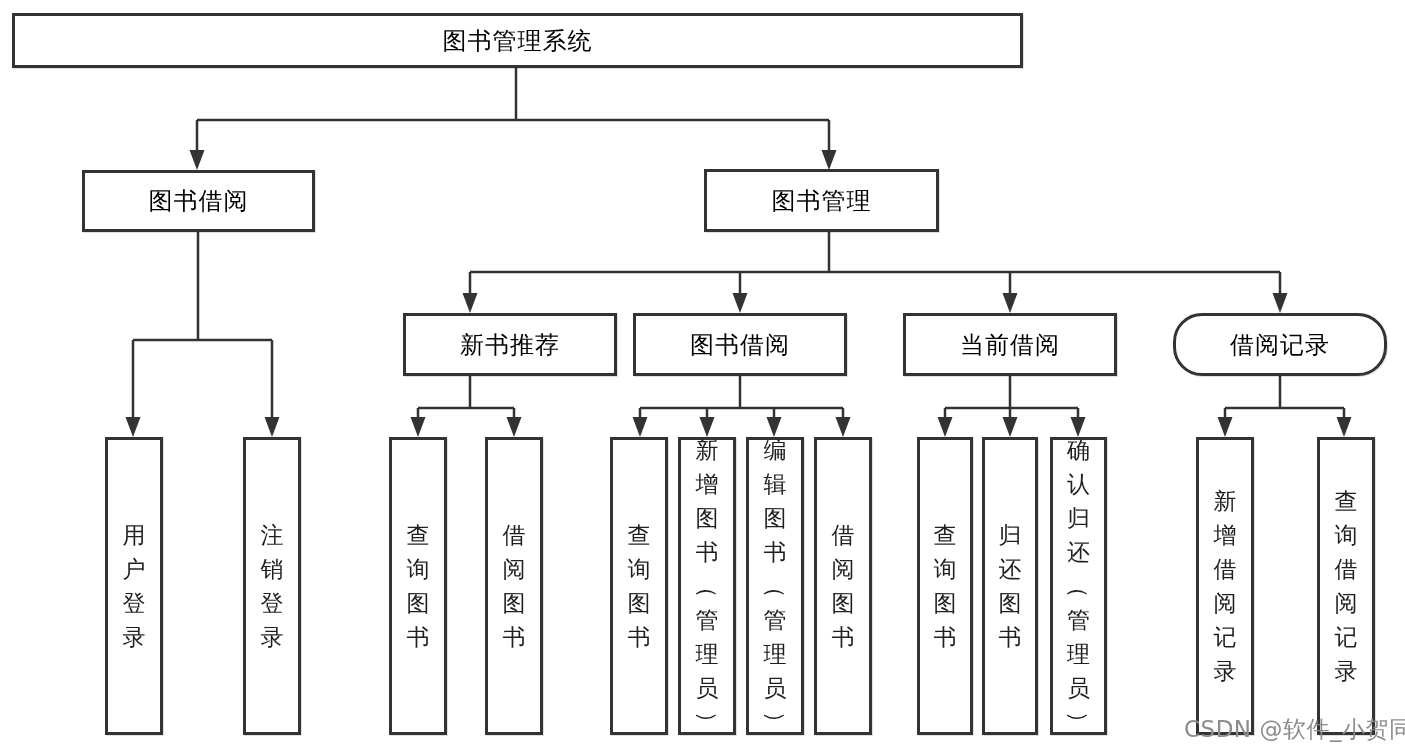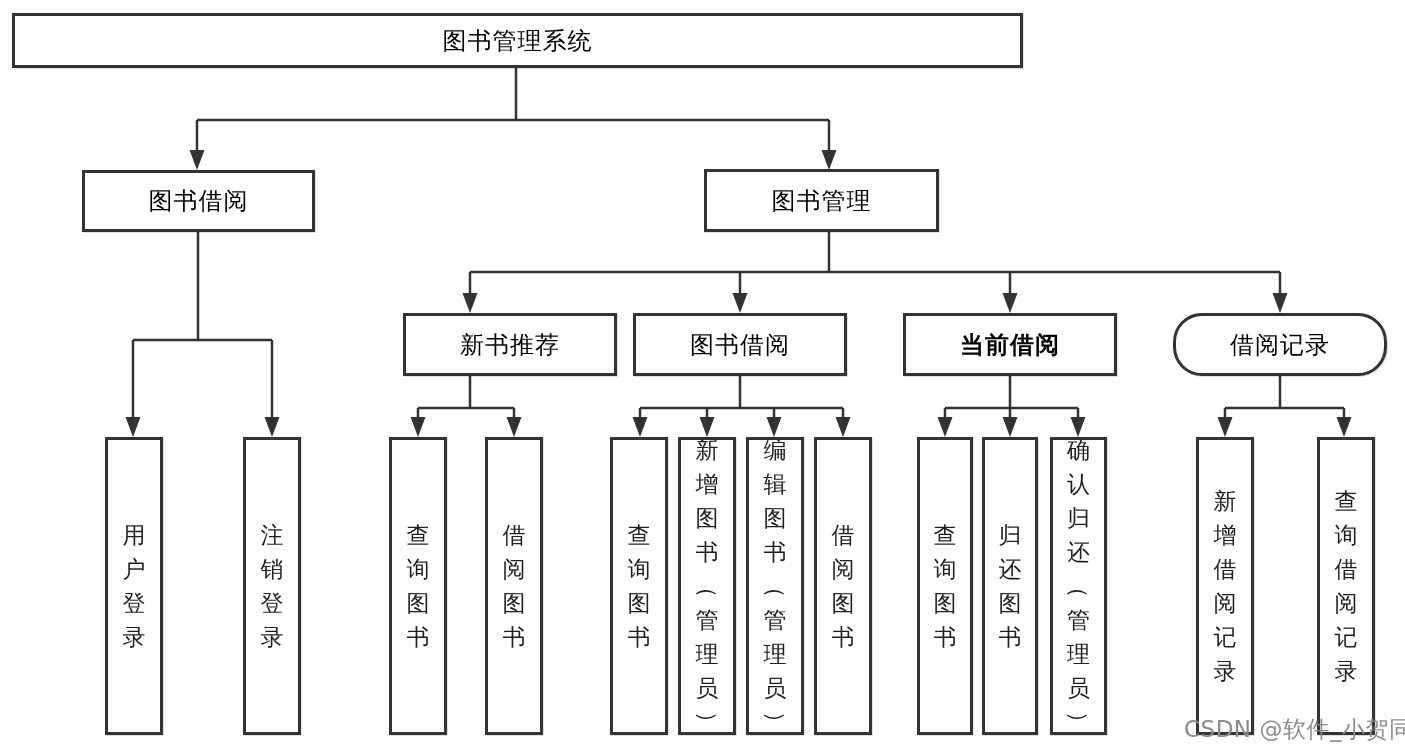--- a/index.html
+++ b/index.html
@@ -62,21 +62,21 @@
     white-space: nowrap;
     z-index: 10;
     letter-spacing: 0.5px;
   }
   
   #n-root  { left: 12px;   top: 13px;  width: 1011px; height: 55px; }
   #n-login { left: 82px;   top: 170px; width: 233px;  height: 62px; }
   #n-mgmt  { left: 704px;  top: 169px; width: 235px;  height: 63px; }
   #n-g0 { left: 363px;  top: 313px; width: 214px; height: 63px; margin-left: 40px; }
   #n-g1 { left: 633px;  top: 313px; width: 214px; height: 63px; }
-  #n-g2 { left: 903px;  top: 313px; width: 214px; height: 63px; font-weight: bold; }
+  #n-g2 { left: 903px;  top: 313px; width: 214px; height: 63px; }
   #n-g3 { left: 1173px; top: 313px; width: 214px; height: 63px; border-radius: 29px; }
   #lf-0  { left: 105px; }
   #lf-1  { left: 243px; }
   #lf-2  { left: 389px; }
   #lf-3  { left: 485px; }
   #lf-4  { left: 610px; }
   #lf-5  { left: 678px; }
   #lf-6  { left: 746px; }
   #lf-7  { left: 814px; }
   #lf-8  { left: 917px;  width: 56px; }

